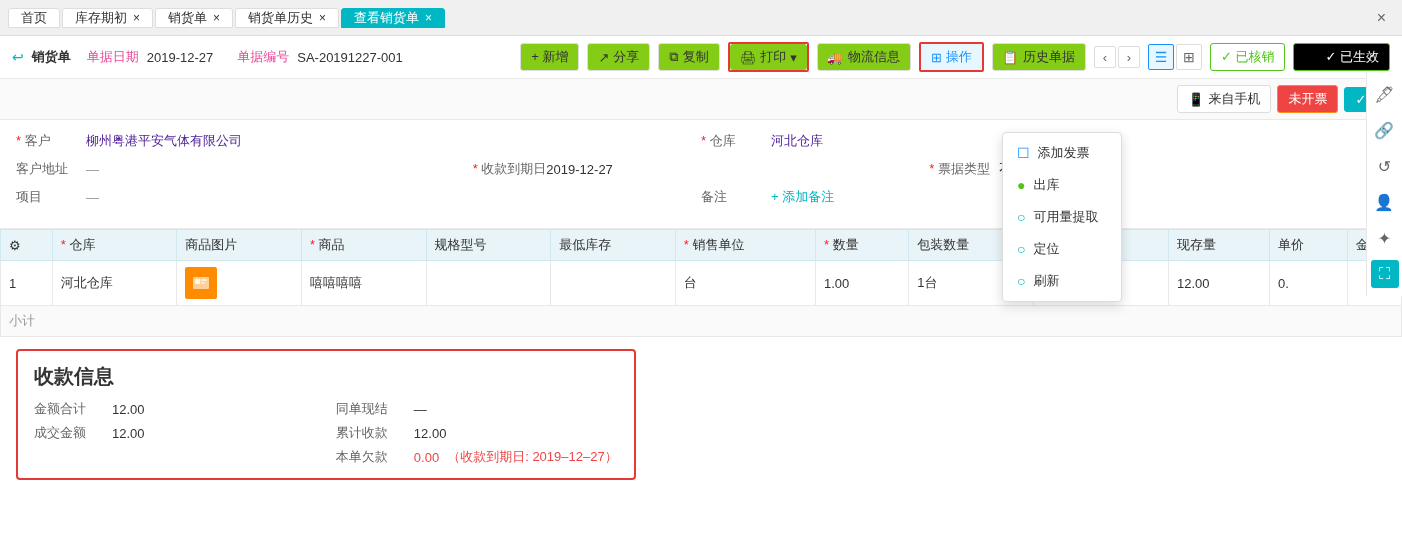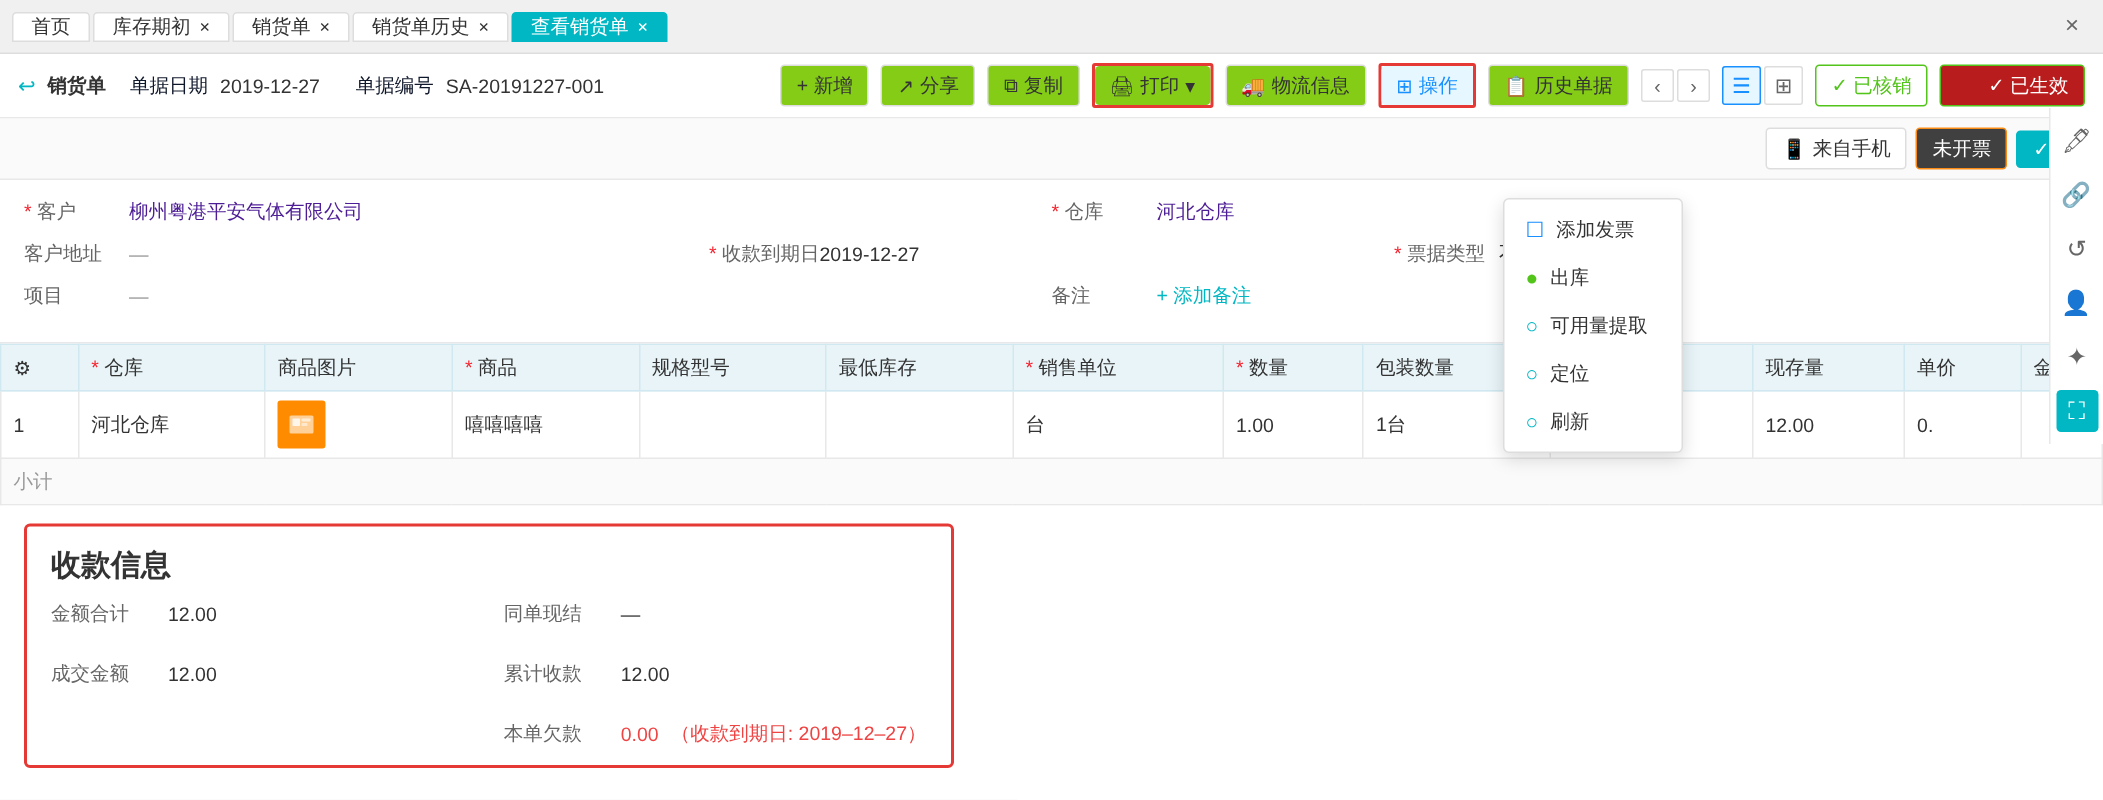--- a/index.html
+++ b/index.html
@@ -23,36 +23,36 @@
     
     .main-container { background: #fff; min-height: 497px; position: relative; }
 
     
     .toolbar {
       display: flex; align-items: center; padding: 6px 12px; border-bottom: 1px solid #e8e8e8;
       gap: 8px; background: #fff;
     }
     .doc-icon { color: #00b7c3; font-size: 14px; }
     .doc-title { font-weight: bold; color: #333; margin-right: 8px; }
-    .meta-label { color: #0f172a; }
+    .meta-label { color: #ec4899; }
     .meta-value { color: #333; margin-right: 16px; }
     .toolbar-spacer { flex: 1; }
     .toolbar-btn {
       display: flex; align-items: center; gap: 4px; padding: 4px 10px;
       border: 1px solid #ddd; border-radius: 3px; background: #84cc16; cursor: pointer;
       color: #333; font-size: 13px;
     }
 
     
     .status-btn {
       display: flex; align-items: center; gap: 4px; padding: 4px 10px;
       border: 1px solid; border-radius: 3px; cursor: pointer; font-size: 13px;
     }
     .status-btn.cancelled { background: #fff; border-color: #52c41a; color: #52c41a; }
-    .status-btn.active-eff { background: #b91c1c; border-color: #52c41a; color: #fff; padding-left: 31px; }
+    .status-btn.active-eff { background: #000000; border-color: #52c41a; color: #fff; padding-left: 31px; }
 
     
     .action-bar {
       display: flex; align-items: center; padding: 6px 12px; border-bottom: 1px solid #e8e8e8;
       gap: 6px; background: #fafafa;
     }
     .action-btn {
       display: flex; align-items: center; gap: 4px; padding: 4px 10px;
       border: 1px solid #ddd; border-radius: 3px; background: #fff; cursor: pointer;
       color: #333; font-size: 13px;
@@ -88,21 +88,21 @@
       width: 32px; height: 32px; background: #ff8c00;
       display: flex; align-items: center; justify-content: center; border-radius: 2px;
     }
 
     
     .payment-section {
       border: 2px solid #e53935; border-radius: 4px; padding: 12px 16px;
       margin: 12px 16px; display: inline-block; min-width: 520px;
     }
     .payment-title { font-weight: bold; color: #333; margin-bottom: 10px; font-size: 20px; }
-    .payment-grid { display: grid; grid-template-columns: 1fr 1fr; gap: 22px 20px; }
+    .payment-grid { display: grid; grid-template-columns: 1fr 1fr; gap: 6px 20px; }
     .payment-row { display: flex; align-items: center; gap: 8px; }
     .payment-label { color: #666; min-width: 70px; }
     .payment-value { color: #333; }
     .payment-value.red { color: #ef4444; }
 
     
     .dropdown-menu {
       position: absolute; top: 96px; right: 280px; background: #fff;
       border: 1px solid #ddd; border-radius: 4px; box-shadow: 0 4px 12px rgba(0,0,0,0.15);
       z-index: 100; min-width: 120px; padding: 4px 0;
@@ -235,21 +235,21 @@
       <span>✓ 已生效</span>
     </button>
   </div>
 
   <div class="action-bar">
     <div style="flex:1;"></div>
     <button class="action-btn">
       <span>📱</span>
       <span>来自手机</span>
     </button>
-    <button class="action-btn" style="background:#404040; color:#fff; border-color:#fa8c16;">
+    <button class="action-btn" style="background:#ef4444; color:#fff; border-color:#fa8c16;">
       <span>未开票</span>
     </button>
     <button class="action-btn" style="background:#00b7c3; color:#fff; border-color:#00b7c3;">
       <span>✓</span>
       <span>E</span>
     </button>
   </div>
 
   <div class="form-area">
     <div class="form-row">

